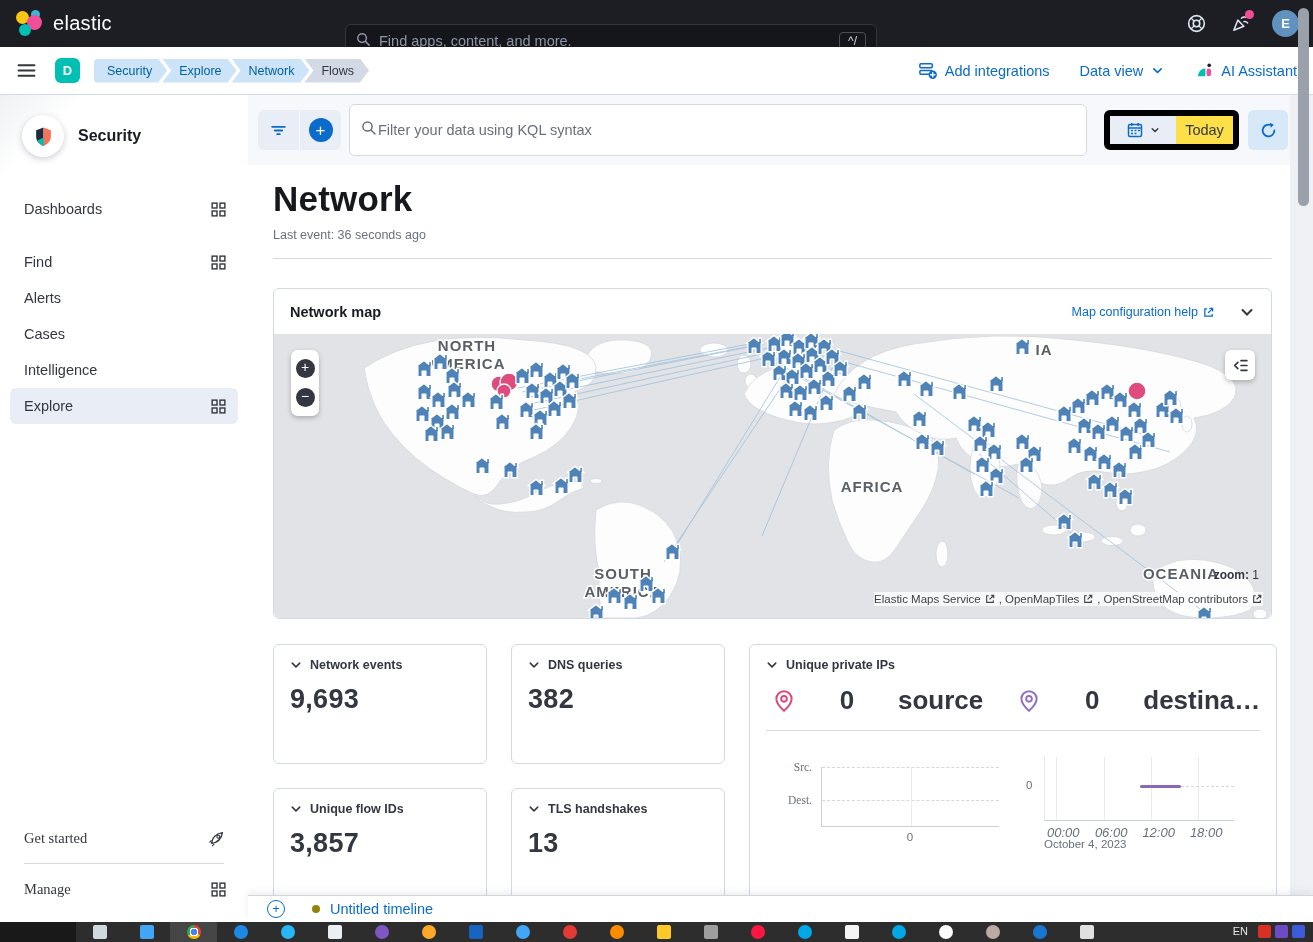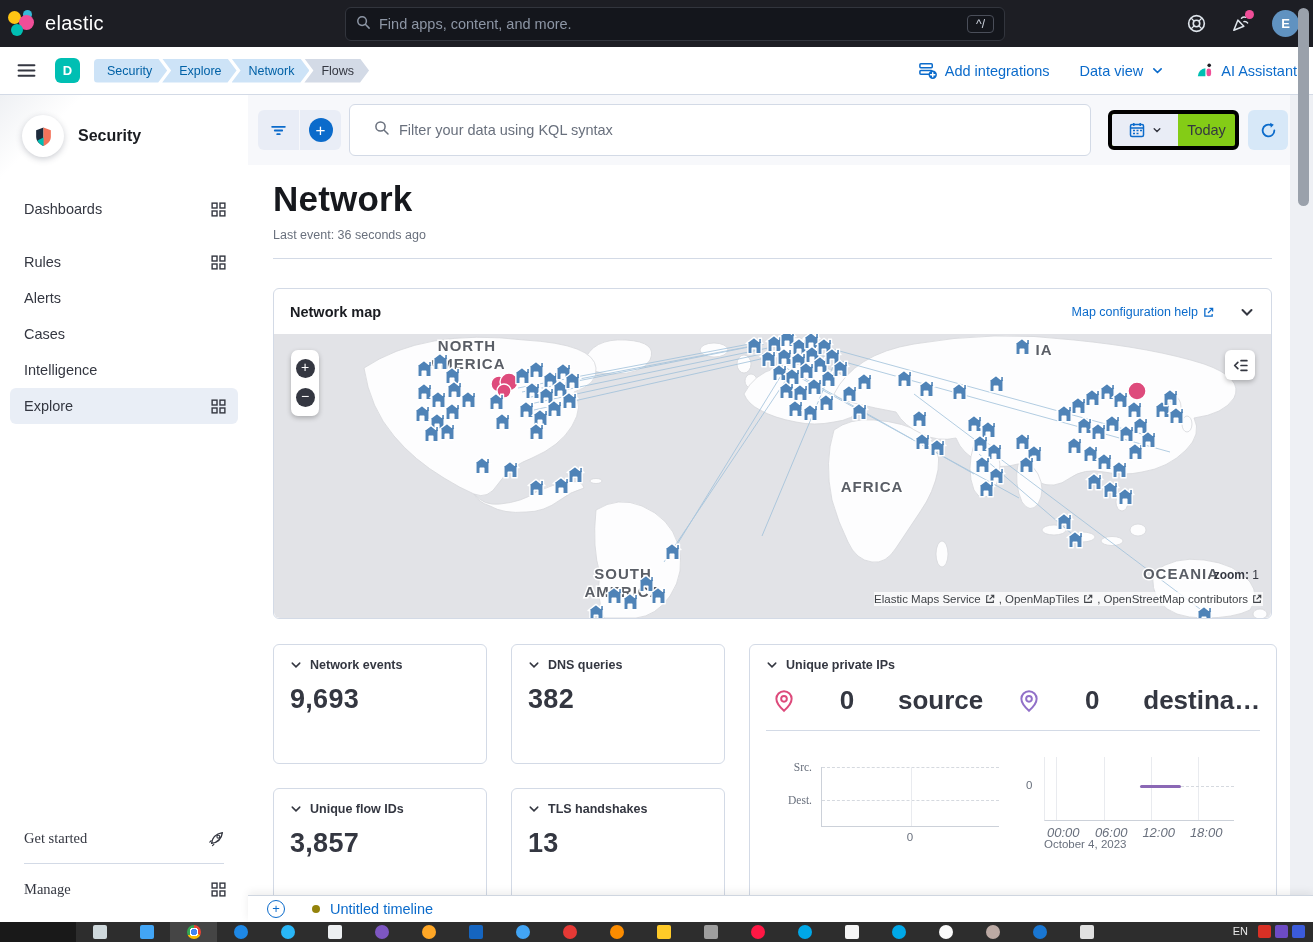--- a/index.html
+++ b/index.html
@@ -1,29 +1,29 @@
 <!DOCTYPE html>
 <html><head>
 <meta charset="utf-8">
 <style>
   * { margin:0; padding:0; box-sizing:border-box; }
   html,body { width:1313px; height:942px; }
   body { font-family:"Liberation Sans", sans-serif; background:#fff; position:relative; overflow:hidden; color:#343741; }
 
   
-  .top-header { height:47px; background:#1d1e24; position:relative; display:flex; align-items:center; padding:0 8px; z-index:3; }
+  .top-header { height:47px; background:#1d1e24; position:relative; display:flex; align-items:center; padding:0 16px; z-index:3; }
   .logo { display:flex; align-items:center; gap:10px; }
   .logo-cluster { position:relative; width:27px; height:27px; }
   .logo-cluster i { position:absolute; border-radius:50%; }
   .lc-yellow { left:0; top:1px; width:13px; height:13px; background:#fec514; }
   .lc-pink   { left:11px; top:5px; width:15px; height:15px; background:#f04e98; }
   .lc-teal   { left:3px; top:14px; width:12px; height:12px; background:#00bfb3; }
   .lc-blue   { left:15px; top:0; width:9px; height:9px; background:#36b9d8; }
   .logo-text { color:#fff; font-size:20px; font-weight:500; letter-spacing:.3px; }
-  .search-box { position:absolute; left:345px; top:7px; width:660px; height:34px; background:#14161c; border:1px solid #32353d; border-radius:6px; display:flex; align-items:center; padding:0 10px;text-align:center; }
+  .search-box { position:absolute; left:345px; top:24px; width:532px; height:34px; background:#14161c; border:1px solid #32353d; border-radius:6px; display:flex; align-items:center; padding:0 10px;text-align:center; }
   .search-box .ph { color:#8d96a5; font-size:14.5px; margin-left:8px; }
   .kbd-hint { margin-left:auto; border:1px solid #4a4e59; color:#cdd3de; border-radius:4px; font-size:12px; padding:1px 8px; }
   .hdr-icons { position:absolute; right:14px; top:0; height:47px; display:flex; align-items:center; gap:20px; }
   .hdr-icon { position:relative; width:24px; height:24px; display:flex; align-items:center; justify-content:center; }
   .badge-dot { position:absolute; right:-2px; top:-2px; width:9px; height:9px; border-radius:50%; background:#f04e98; }
   .avatar { width:27px; height:27px; border-radius:50%; background:#6092c0; color:#fff; font-size:13px; font-weight:700; display:flex; align-items:center; justify-content:center; }
 
   
   .nav-row { height:48px; background:#fff; border-bottom:1px solid #d3dae6; display:flex; align-items:center; padding:0 16px; position:relative; z-index:3; }
   .burger { margin-right:18px; display:flex; }
@@ -53,23 +53,23 @@
   .side-footer { position:absolute; left:0; right:0; bottom:14px;font-family:Liberation Serif, serif; }
   .side-footer .side-item { height:38px; }
   .side-div { border-top:1px solid #d3dae6; margin:6px 24px; }
 
   .main { flex:1; position:relative; background:#fff; overflow:hidden; }
   .filter-bar { height:70px; background:#f7f8fb; display:flex; align-items:center; padding:0 25px 0 10px; }
   .filter-group { display:flex; height:40px; background:#e9edf6; border-radius:6px; overflow:hidden; flex:none; }
   .fg-seg { width:41px; display:flex; align-items:center; justify-content:center; cursor:pointer; }
   .fg-sep { width:1px; background:#f7f8fb; }
   .plus-circle { width:24px; height:24px; border-radius:50%; background:#0b6bcb; color:#fff; display:flex; align-items:center; justify-content:center; font-size:17px; line-height:1; }
-  .kql { flex:1; height:52px; margin-left:8px; background:#fff; border:1px solid #d3dae6; border-radius:6px; display:flex; align-items:center; padding:0 24px; gap:9px; }
+  .kql { flex:1; height:52px; margin-left:8px; background:#fff; border:1px solid #d3dae6; border-radius:6px; display:flex; align-items:center; padding:0 11px; gap:1px; }
   .kql .ph { color:#69707d; font-size:14.5px; }
-  .date-group { margin-left:17px; height:40px; display:flex; border:4px solid #000000; border-radius:6px; overflow:hidden; background:#84cc16; flex:none; }
+  .date-group { margin-left:17px; height:40px; display:flex; border:6px solid #000000; border-radius:6px; overflow:hidden; background:#fde047; flex:none; }
   .dg-cal { width:66px; background:#e9edf6; display:flex; align-items:center; justify-content:center; gap:7px; cursor:pointer; }
   .dg-today { width:57px; display:flex; align-items:center; justify-content:center; font-size:14.5px; color:#343741; cursor:pointer; }
   .refresh-btn { margin-left:9px; width:40px; height:40px; border-radius:6px; background:#d7e8f8; display:flex; align-items:center; justify-content:center; flex:none; cursor:pointer; }
 
   .content { padding-left:25px; width:1024px; }
   .page-title { margin-top:14px; font-size:35px; font-weight:700; color:#16181d; letter-spacing:.2px; }
   .last-event { margin-top:9px; font-size:12.5px; color:#69707d; }
   .content-div { margin-top:16px; width:999px; border-top:1px solid #d3dae6; }
 
   .map-panel { margin-top:29px; width:999px; border:1px solid #d3dae6; border-radius:6px; }
@@ -240,21 +240,21 @@
               <g fill="none" stroke="#343741" stroke-width="1.5">
                 <rect x="1.2" y="1.2" width="5.2" height="5.2"></rect>
                 <rect x="9.6" y="1.2" width="5.2" height="5.2"></rect>
                 <rect x="1.2" y="9.6" width="5.2" height="5.2"></rect>
                 <rect x="9.6" y="9.6" width="5.2" height="5.2"></rect>
               </g>
             </svg>
           </span>
         </div>
         <div class="side-item gap">
-          <span>Rules</span>
+          <span>Find</span>
           <span class="grid-ic">
             <svg width="15" height="15" viewBox="0 0 16 16">
               <g fill="none" stroke="#343741" stroke-width="1.5">
                 <rect x="1.2" y="1.2" width="5.2" height="5.2"></rect>
                 <rect x="9.6" y="1.2" width="5.2" height="5.2"></rect>
                 <rect x="1.2" y="9.6" width="5.2" height="5.2"></rect>
                 <rect x="9.6" y="9.6" width="5.2" height="5.2"></rect>
               </g>
             </svg>
           </span>

